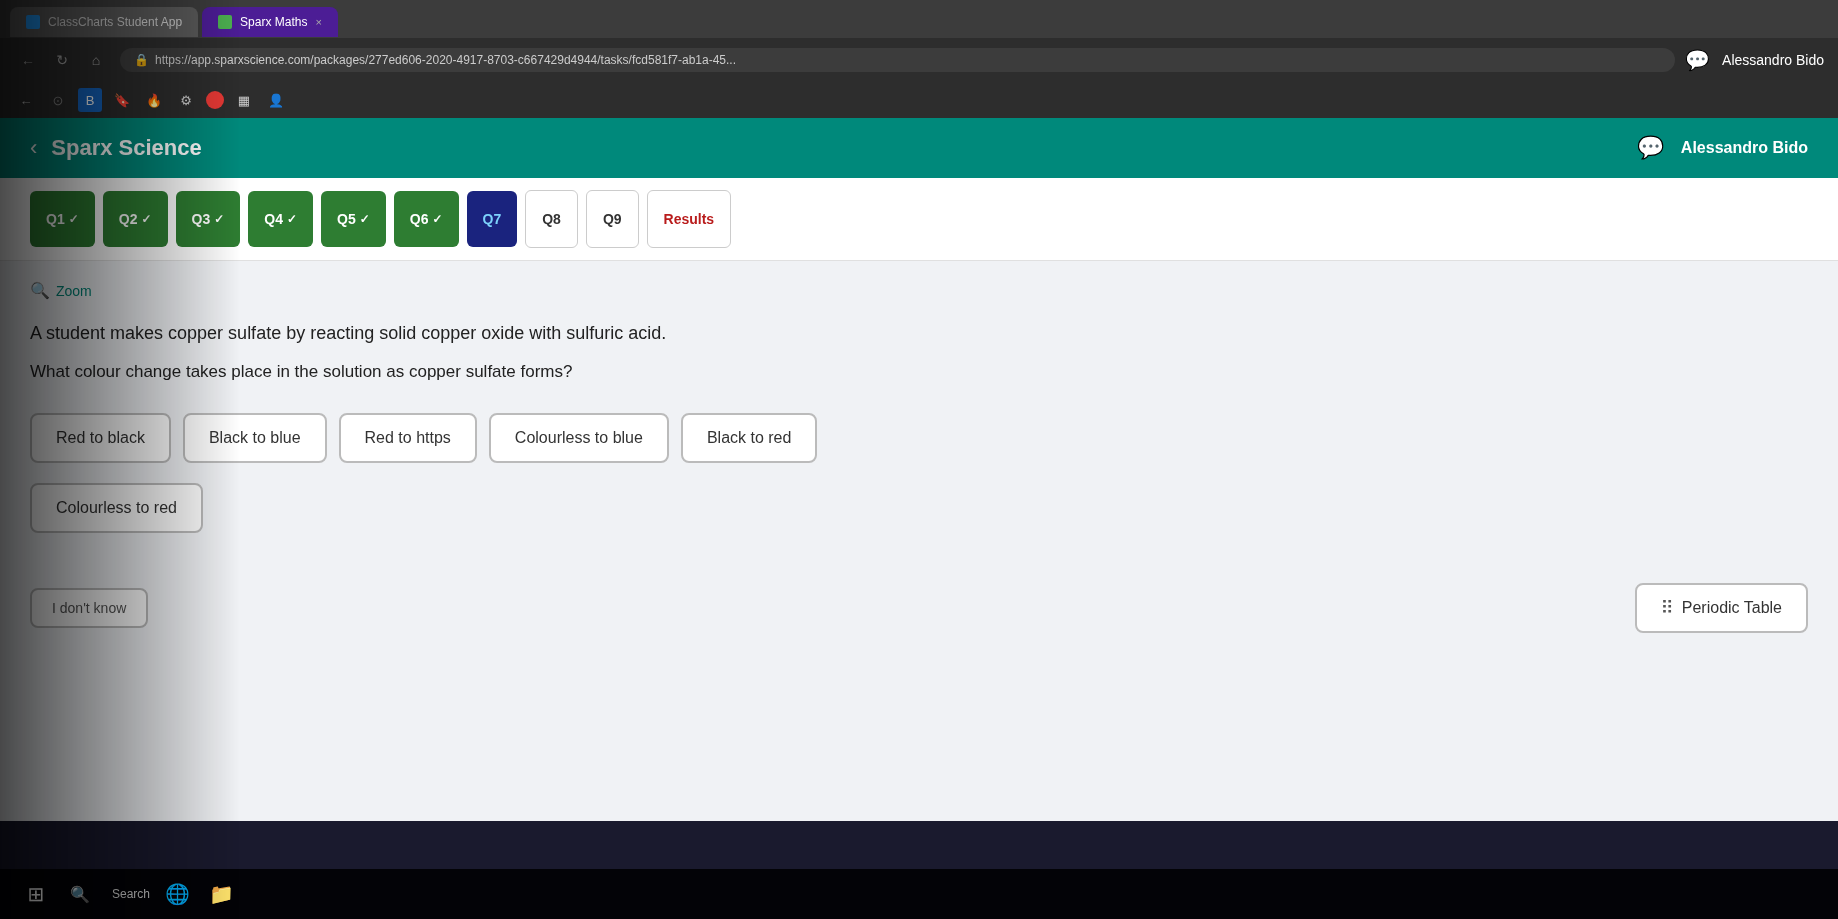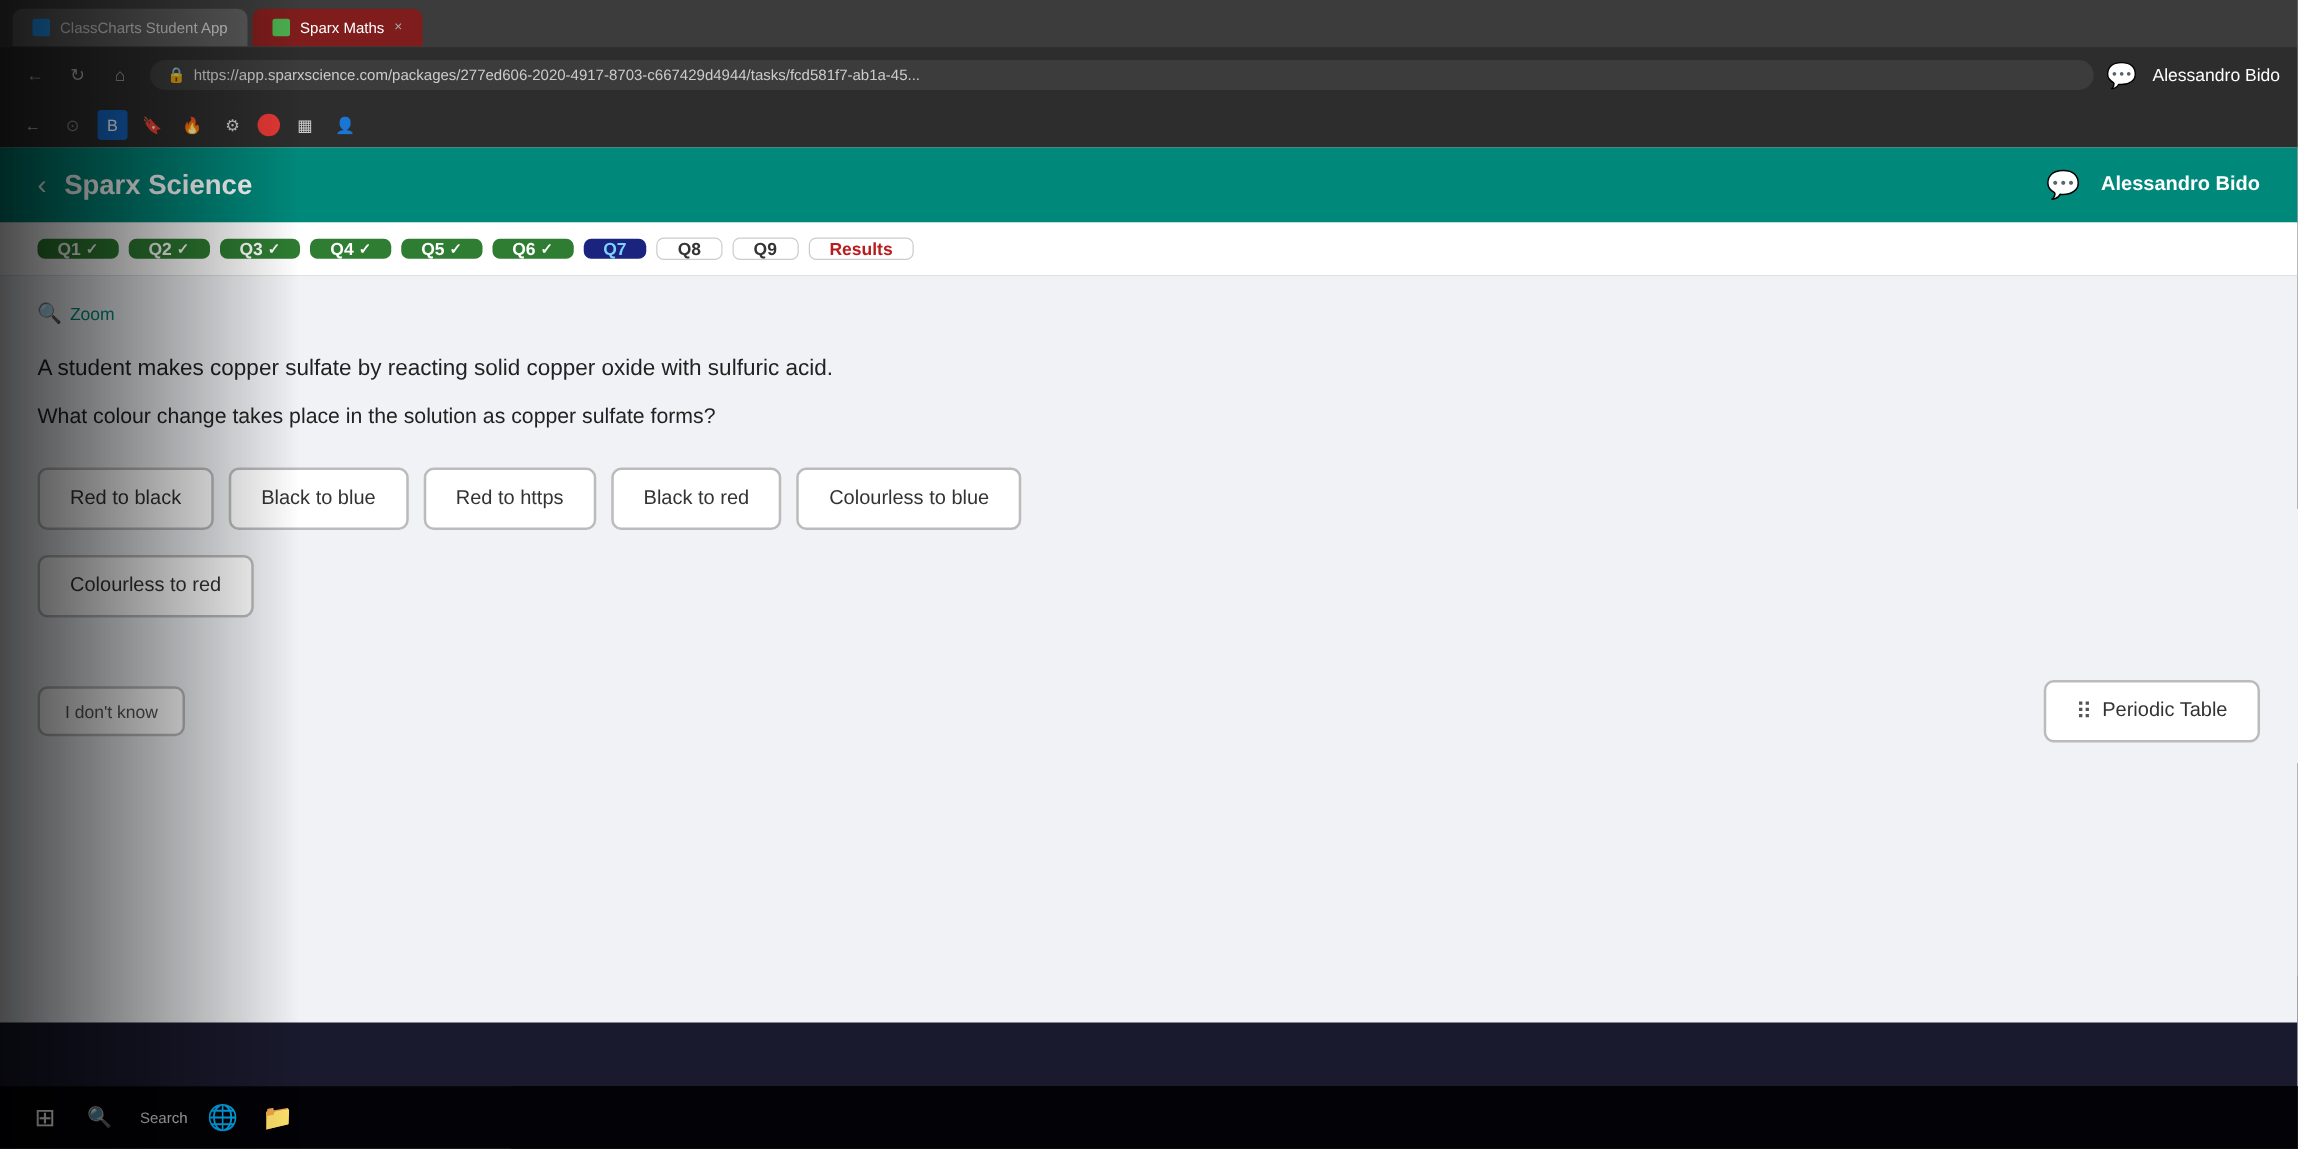--- a/index.html
+++ b/index.html
@@ -32,21 +32,21 @@
       padding: 6px 16px;
       font-size: 12px;
       color: #ccc;
       display: flex;
       align-items: center;
       gap: 8px;
       height: 30px;
     }
 
     .tab.active {
-      background: #7f1d1d;
+      background: #4c1d95;
       color: #fff;
     }
 
     .tab-close {
       font-size: 11px;
       color: #aaa;
       cursor: pointer;
     }
 
     .tab-favicon {
@@ -196,21 +196,21 @@
       background: white;
       padding: 12px 30px;
       display: flex;
       align-items: center;
       gap: 8px;
       border-bottom: 1px solid #e0e0e0;
       overflow-x: auto;
     }
 
     .q-tab {
-      padding: 0 16px;
+      padding: 20px 16px;
       border-radius: 6px;
       font-size: 14px;
       font-weight: 600;
       cursor: pointer;
       border: none;
       display: flex;
       align-items: center;
       gap: 4px;
       white-space: nowrap;
       text-align: center;
@@ -486,24 +486,24 @@
       <button class="option-btn">
         <span>Red to black</span>
       </button>
       <button class="option-btn">
         <span>Black to blue</span>
       </button>
       <button class="option-btn">
         <span>Red to https</span>
       </button>
       <button class="option-btn">
+        <span>Colourless to blue</span>
+      </button>
+      <button class="option-btn">
         <span>Black to red</span>
-      </button>
-      <button class="option-btn">
-        <span>Colourless to blue</span>
       </button>
     </div>
 
     <div class="options-grid">
       <button class="option-btn">
         <span>Colourless to red</span>
       </button>
     </div>
 
     <div class="bottom-actions">

